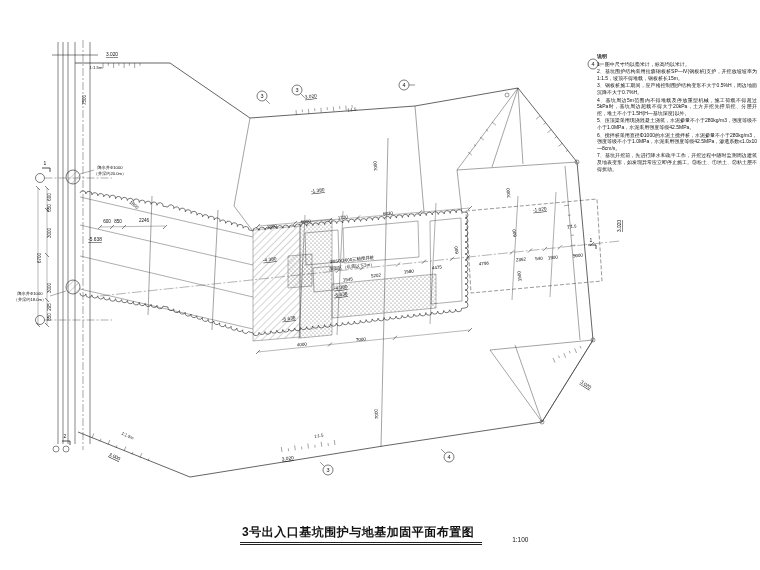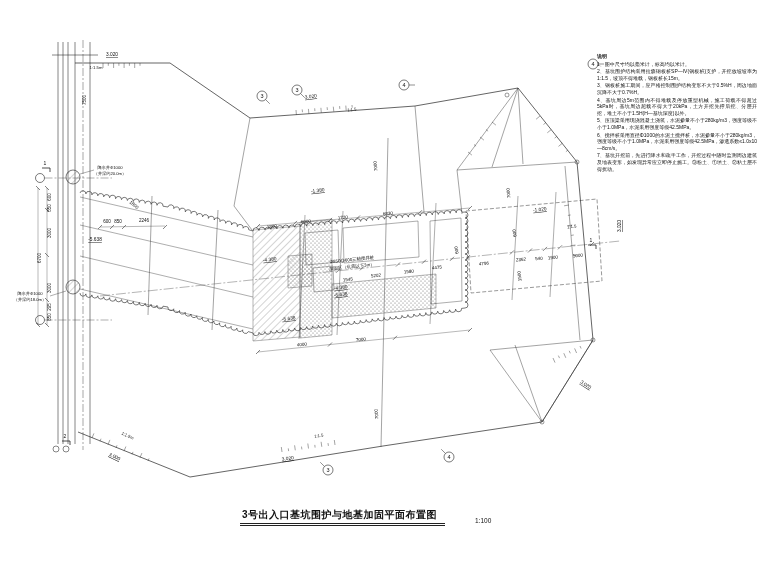--- a/index.html
+++ b/index.html
@@ -3,22 +3,22 @@
 <meta charset="utf-8">
 <style>
   html,body{margin:0;padding:0;background:#ffffff;}
   .sheet{position:relative;width:760px;height:570px;background:#fff;overflow:hidden;
          font-family:"Liberation Sans",sans-serif;color:#111;}
   svg{position:absolute;left:0;top:0;}
   .notes{position:absolute;left:597px;top:53px;width:160px;font-size:5px;line-height:1.32;color:#111;}
   .notes .heading{font-weight:bold;margin-bottom:1px;}
   .note-item{margin-bottom:1px;text-align:justify;}
   .titleblock{position:absolute;left:240px;top:508px;display:flex;align-items:flex-end;gap:30px;}
-  .dwg-title{font-size:10px;font-weight:bold;letter-spacing:.5px;
-             border-bottom:3px double #222;padding:0 8px 1px 2px;}
+  .dwg-title{font-size:12px;font-weight:bold;letter-spacing:.5px;
+             border-bottom:3px double #222;padding:0 8px 1px 2px;margin-top:16px;}
   .dwg-scale{font-size:6.5px;padding-bottom:2px;}
 </style>
 </head>
 <body>
 
 <div class="sheet">
 
   <svg width="760" height="570" viewBox="0 0 760 570">
     <defs>
       <pattern id="hatch" width="5" height="5" patternTransform="rotate(45)" patternUnits="userSpaceOnUse">

